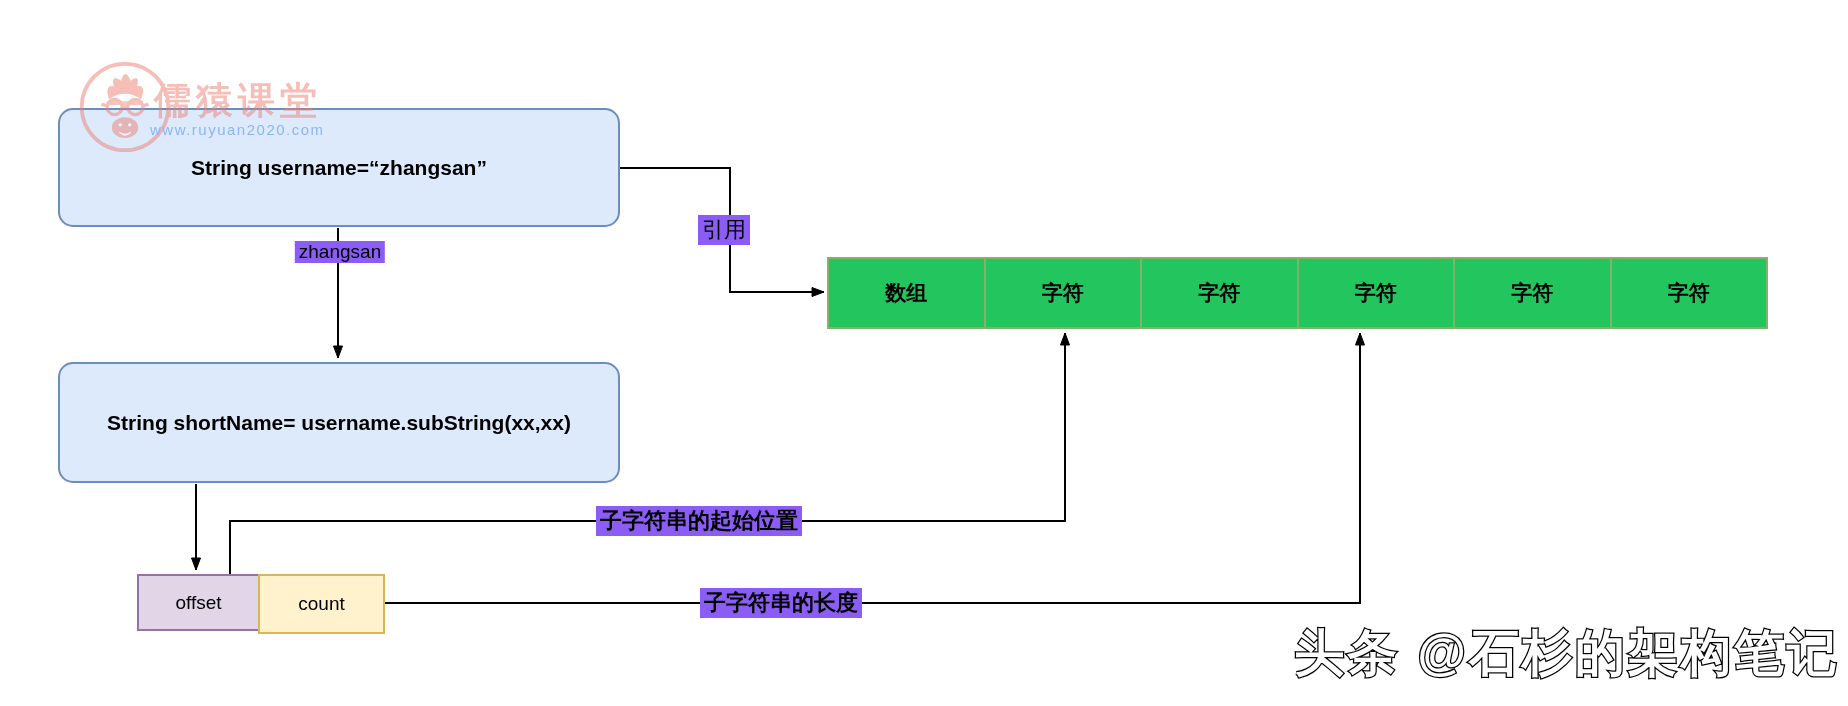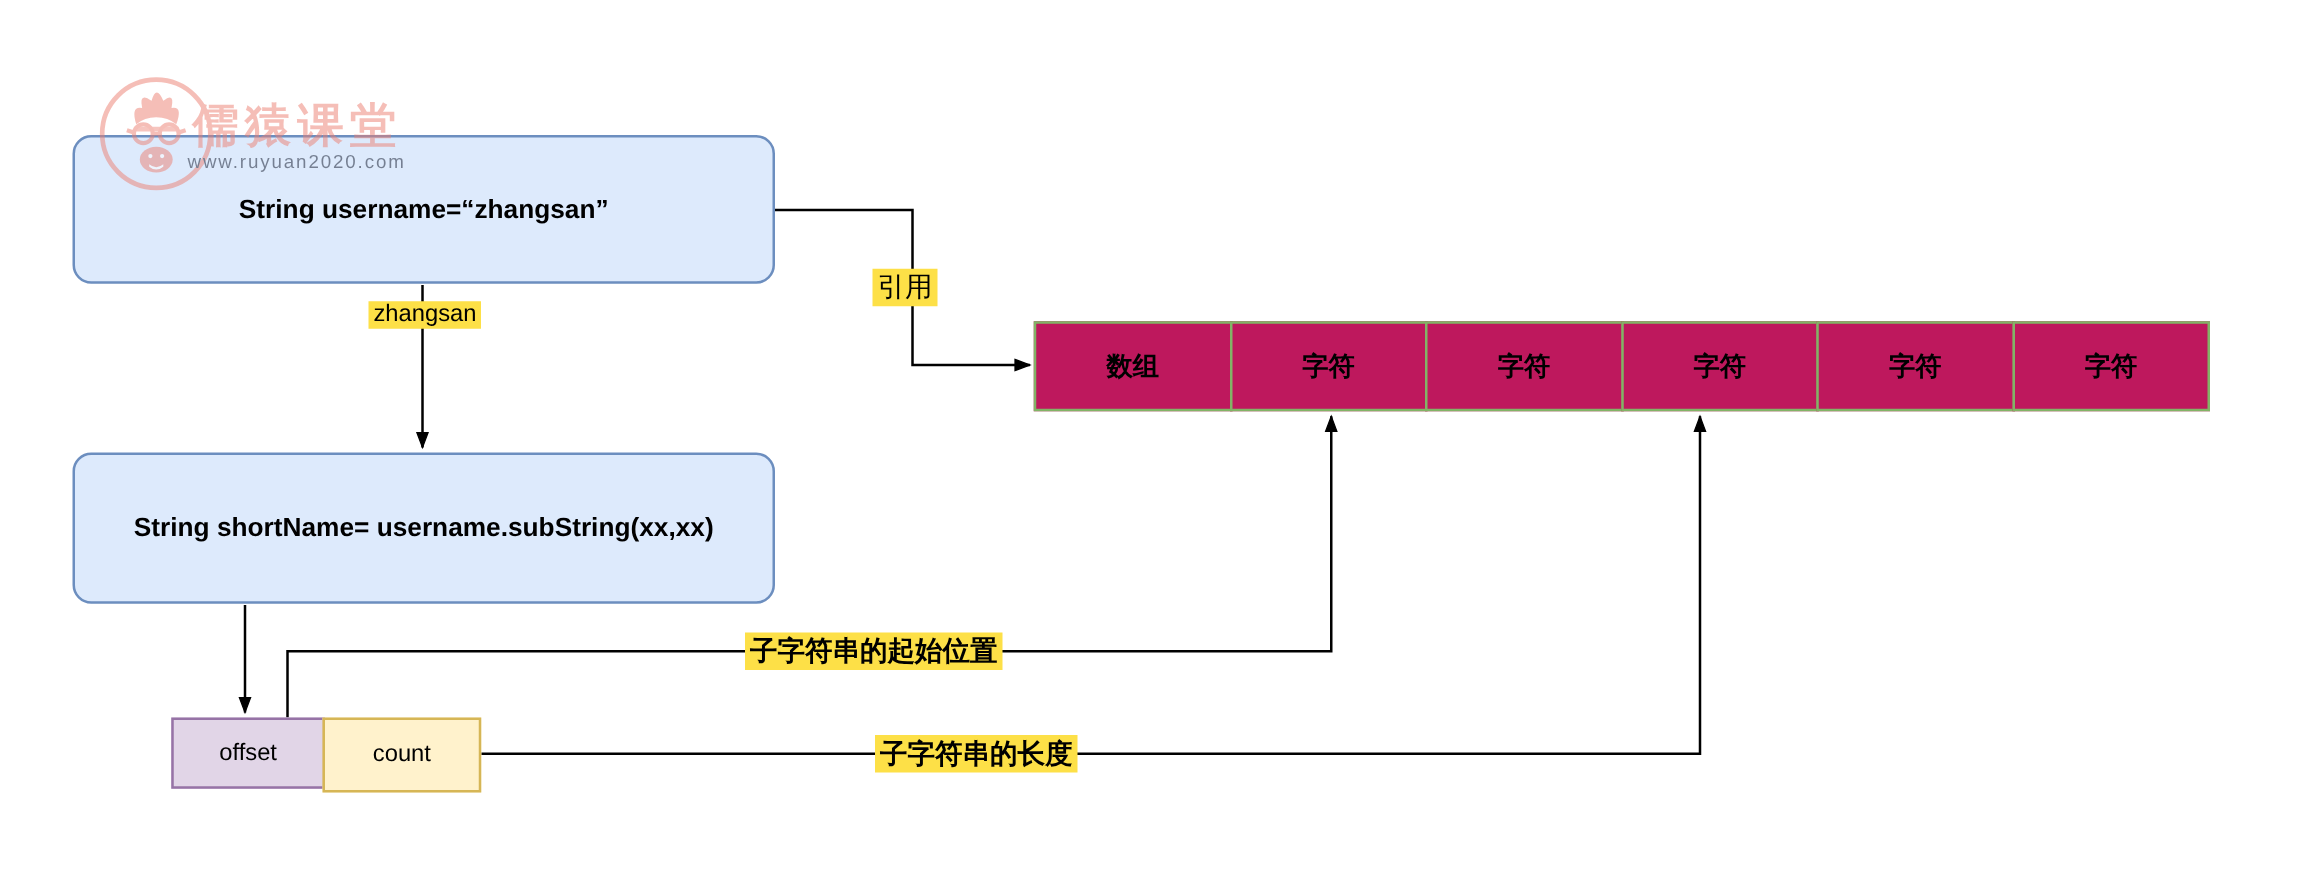--- a/index.html
+++ b/index.html
@@ -12,39 +12,39 @@
     position:absolute;display:flex;align-items:center;justify-content:center;
     box-sizing:border-box;text-align:center;color:#000;
   }
   .code-box{
     background:rgba(218,232,252,0.92);border:2px solid #6c8ebf;border-radius:15px;
     font-weight:bold;font-size:21px;
   }
   .array-row{position:absolute;left:827px;top:257px;width:941px;height:72px;display:flex;}
   .array-cell{
     flex:1;display:flex;align-items:center;justify-content:center;box-sizing:border-box;
-    background:#be185d;border:2px solid #82b366;font-weight:bold;font-size:21px;
+    background:#22c55e;border:2px solid #82b366;font-weight:bold;font-size:21px;
   }
   .array-cell + .array-cell{margin-left:-2px;}
   .field-box{border-style:solid;border-width:2px;font-size:19px;}
   .field-offset{background:#e1d5e7;border-color:#9673a6;}
   .field-count{background:#fff2cc;border-color:#d6b656;}
   .edge-label{
-    position:absolute;transform:translate(-50%,-50%);background:#fde047;
+    position:absolute;transform:translate(-50%,-50%);background:#8b5cf6;
     padding:0 4px;font-size:19px;white-space:nowrap;
   }
   .edge-label.cn{font-weight:bold;font-size:22px;}
   .edge-label.ref{font-size:22px;}
   .logo{position:absolute;left:78px;top:58px;width:280px;height:100px;opacity:0.5;}
   .logo-title{
     position:absolute;left:76px;top:18px;font-size:37px;font-weight:bold;
     color:#ec7f72;letter-spacing:5px;white-space:nowrap;
   }
   .logo-url{
-    position:absolute;left:72px;top:63px;font-size:15px;color:#0f172a;
+    position:absolute;left:72px;top:63px;font-size:15px;color:#3b82f6;
     letter-spacing:1.5px;white-space:nowrap;
   }
   .footer-mark{
     position:absolute;right:8px;top:620px;font-size:50px;font-weight:bold;
     color:#ffffff;-webkit-text-stroke:2.5px #000;paint-order:stroke fill;
     letter-spacing:3px;white-space:nowrap;
   }
 </style>
 </head>
 <body>
@@ -105,14 +105,15 @@
       <g fill="#ffffff">
         <circle cx="45" cy="69" r="1.8"></circle>
         <circle cx="55" cy="69" r="1.8"></circle>
         <path d="M44,76 Q50,81 56,76 L56,78 Q50,83 44,78 Z"></path>
       </g>
     </svg>
     <div class="logo-title">儒猿课堂</div>
     <div class="logo-url">www.ruyuan2020.com</div>
   </div>
 
+  <div class="footer-mark">头条 @石杉的架构笔记</div>
 
 </div>
 
 </body></html>

